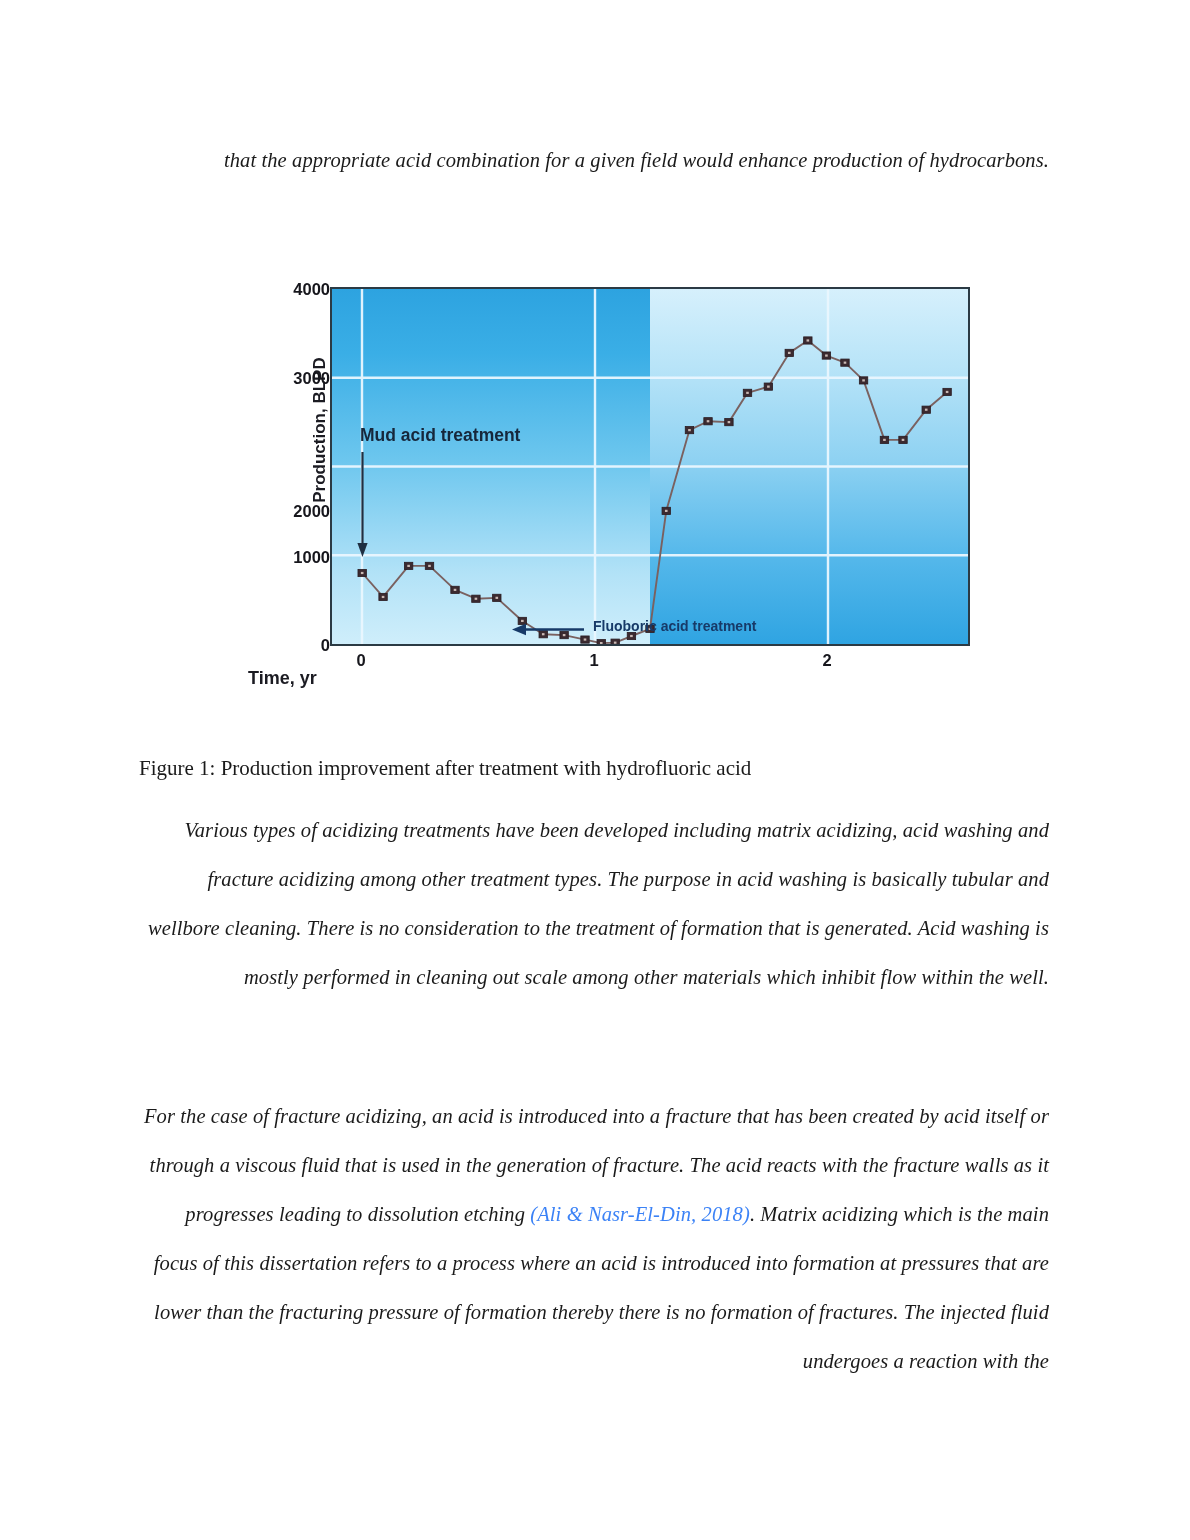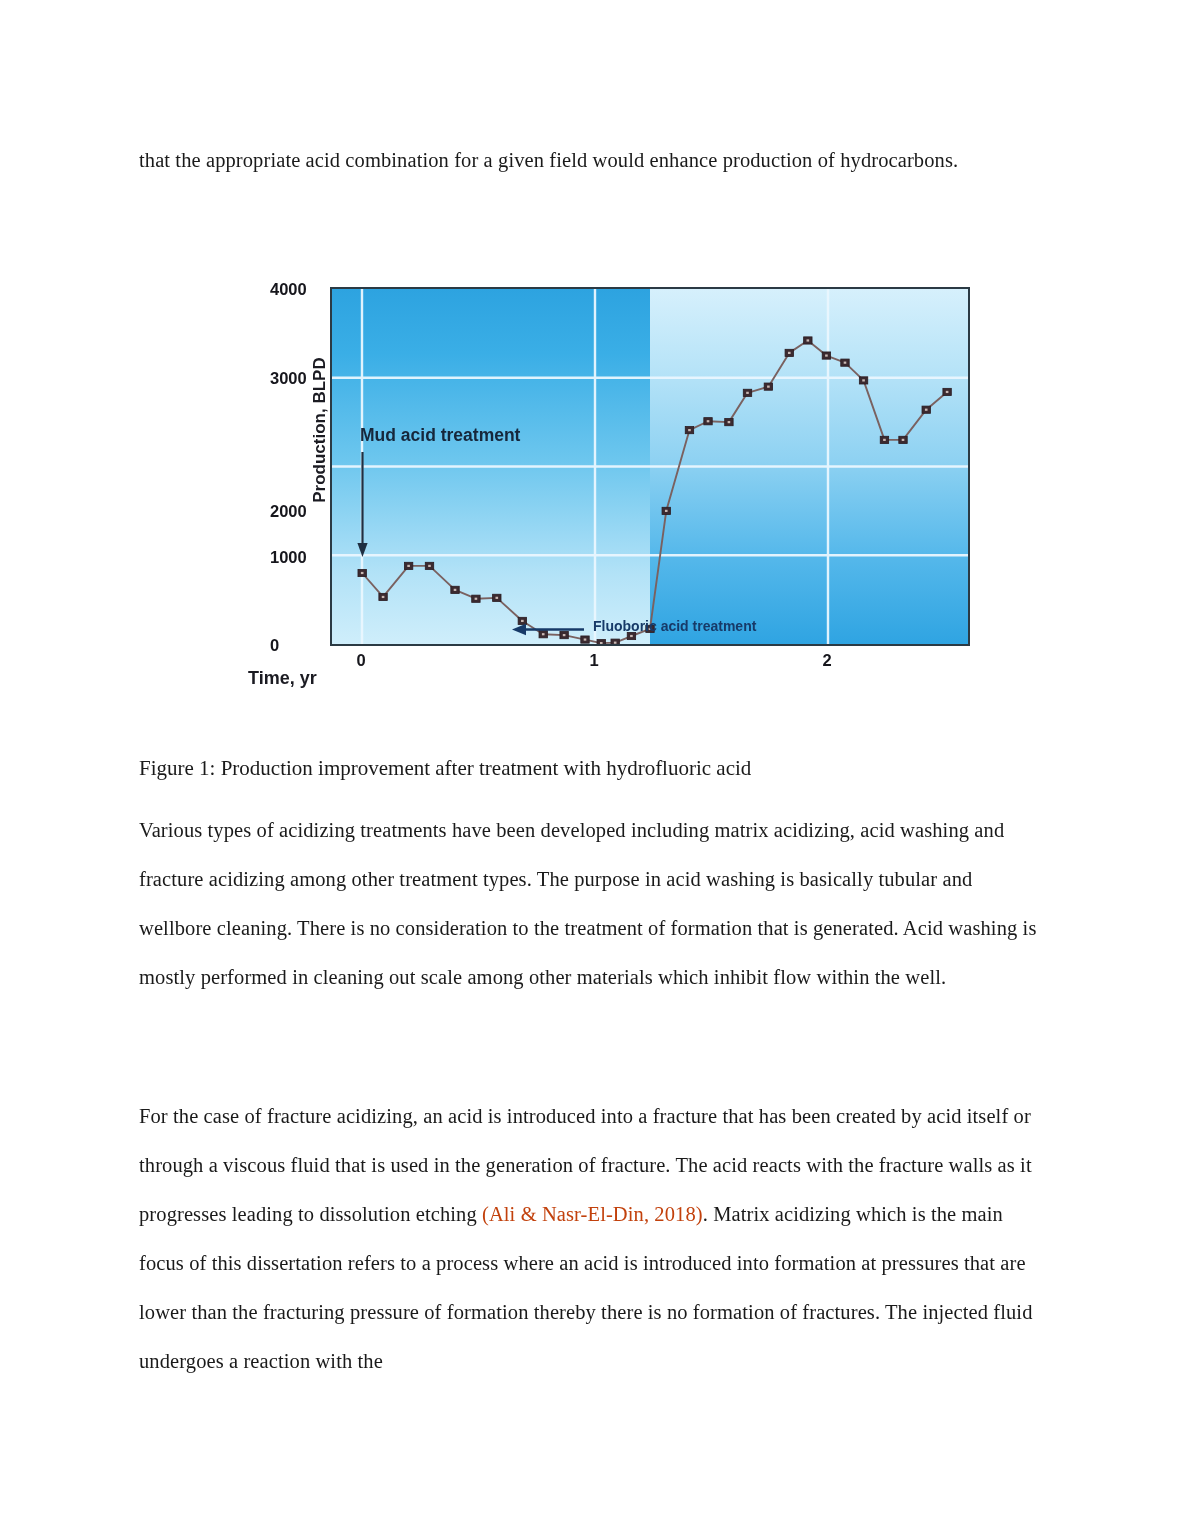--- a/index.html
+++ b/index.html
@@ -17,25 +17,26 @@
     width:1190px; height:1540px;
     box-sizing:border-box;
     padding:0;
   }
   .body-text {
     position:absolute;
     left:139px;
     width:910px;
     font-size:20.5px;
     line-height:49px;
-    text-align:left;
+    text-align:right;
     color:#1a1a1a;
     letter-spacing:0.1px;
-  }
-  .cite { color:#c2410c; }
+    font-style:italic;
+  }
+  .cite { color:#3b82f6; }
 
   
   .figure-wrap {
     position:absolute;
     left:248px;
     top:270px;
     width:730px;
     height:420px;
   }
   .chart {
@@ -54,20 +55,21 @@
     font-family:"Liberation Sans","DejaVu Sans",sans-serif;
     font-size:17px;
     font-weight:600;
     color:#1b1b22;
     white-space:nowrap;
   }
   .ytick {
     position:absolute;
     right:0;
     width:60px;
+    text-align:right;
     font-family:"Liberation Sans","DejaVu Sans",sans-serif;
     font-size:16.5px;
     font-weight:700;
     color:#16161c;
   }
   .ytick-holder {
     position:absolute;
     left:18px; top:0; width:64px; height:420px;
   }
   .xtick {

